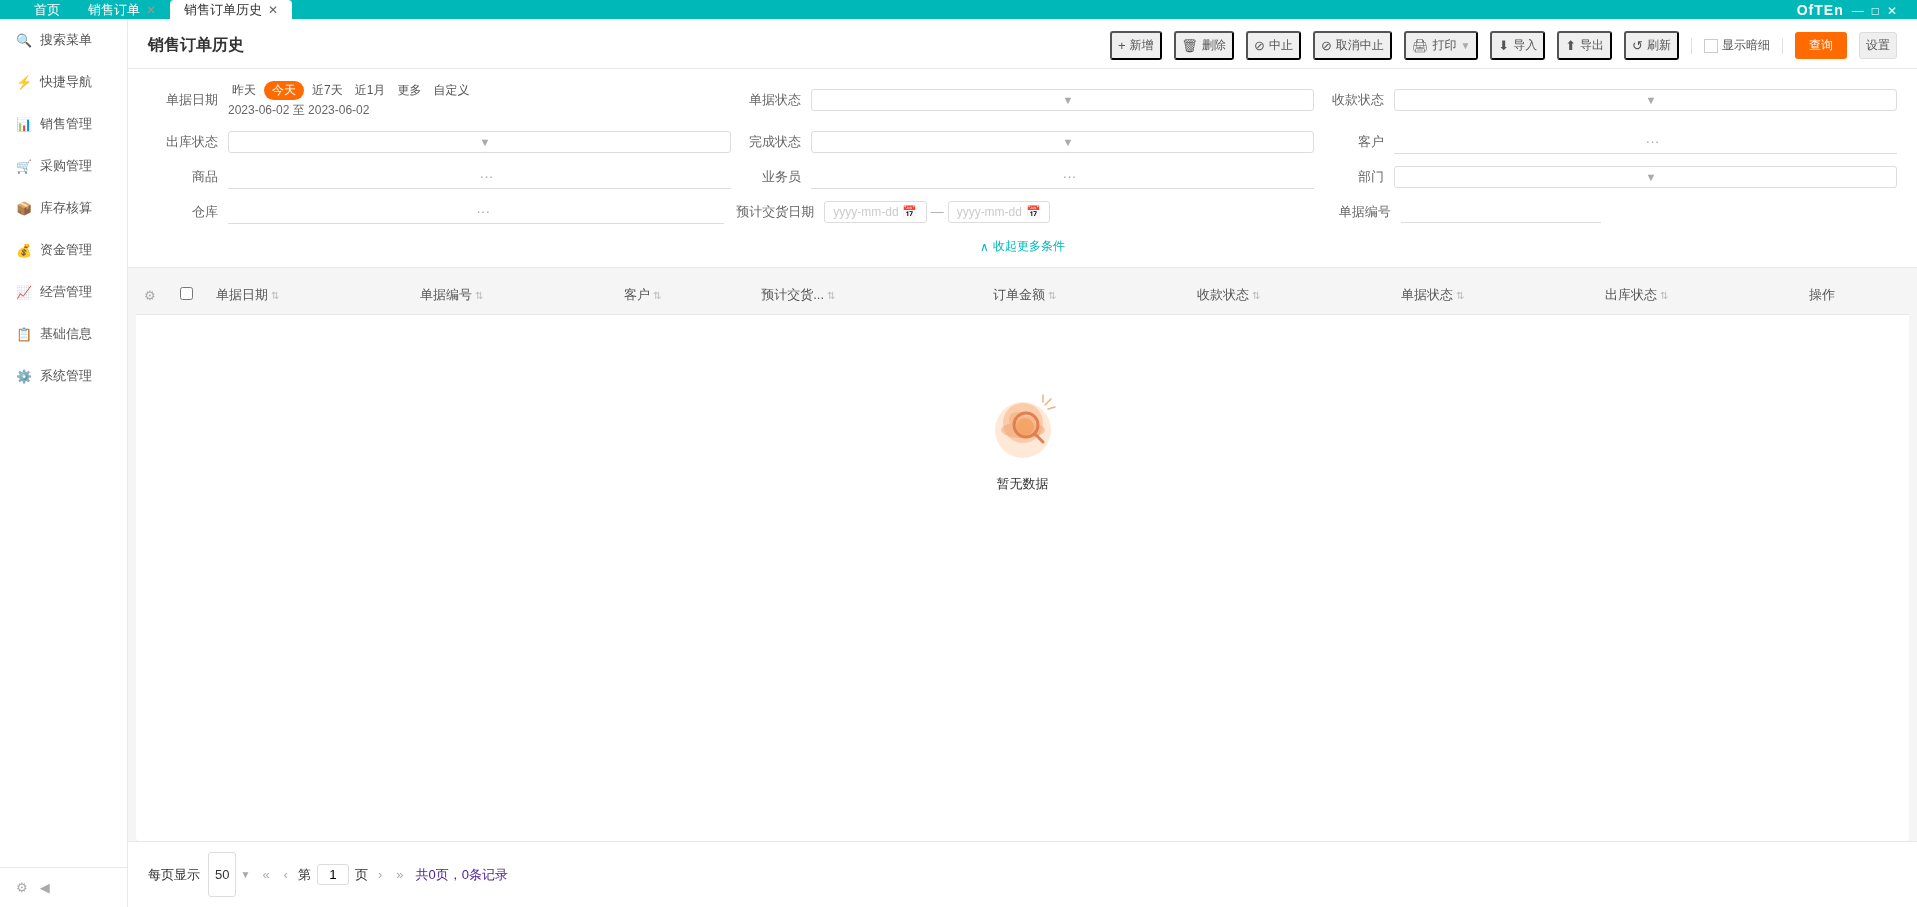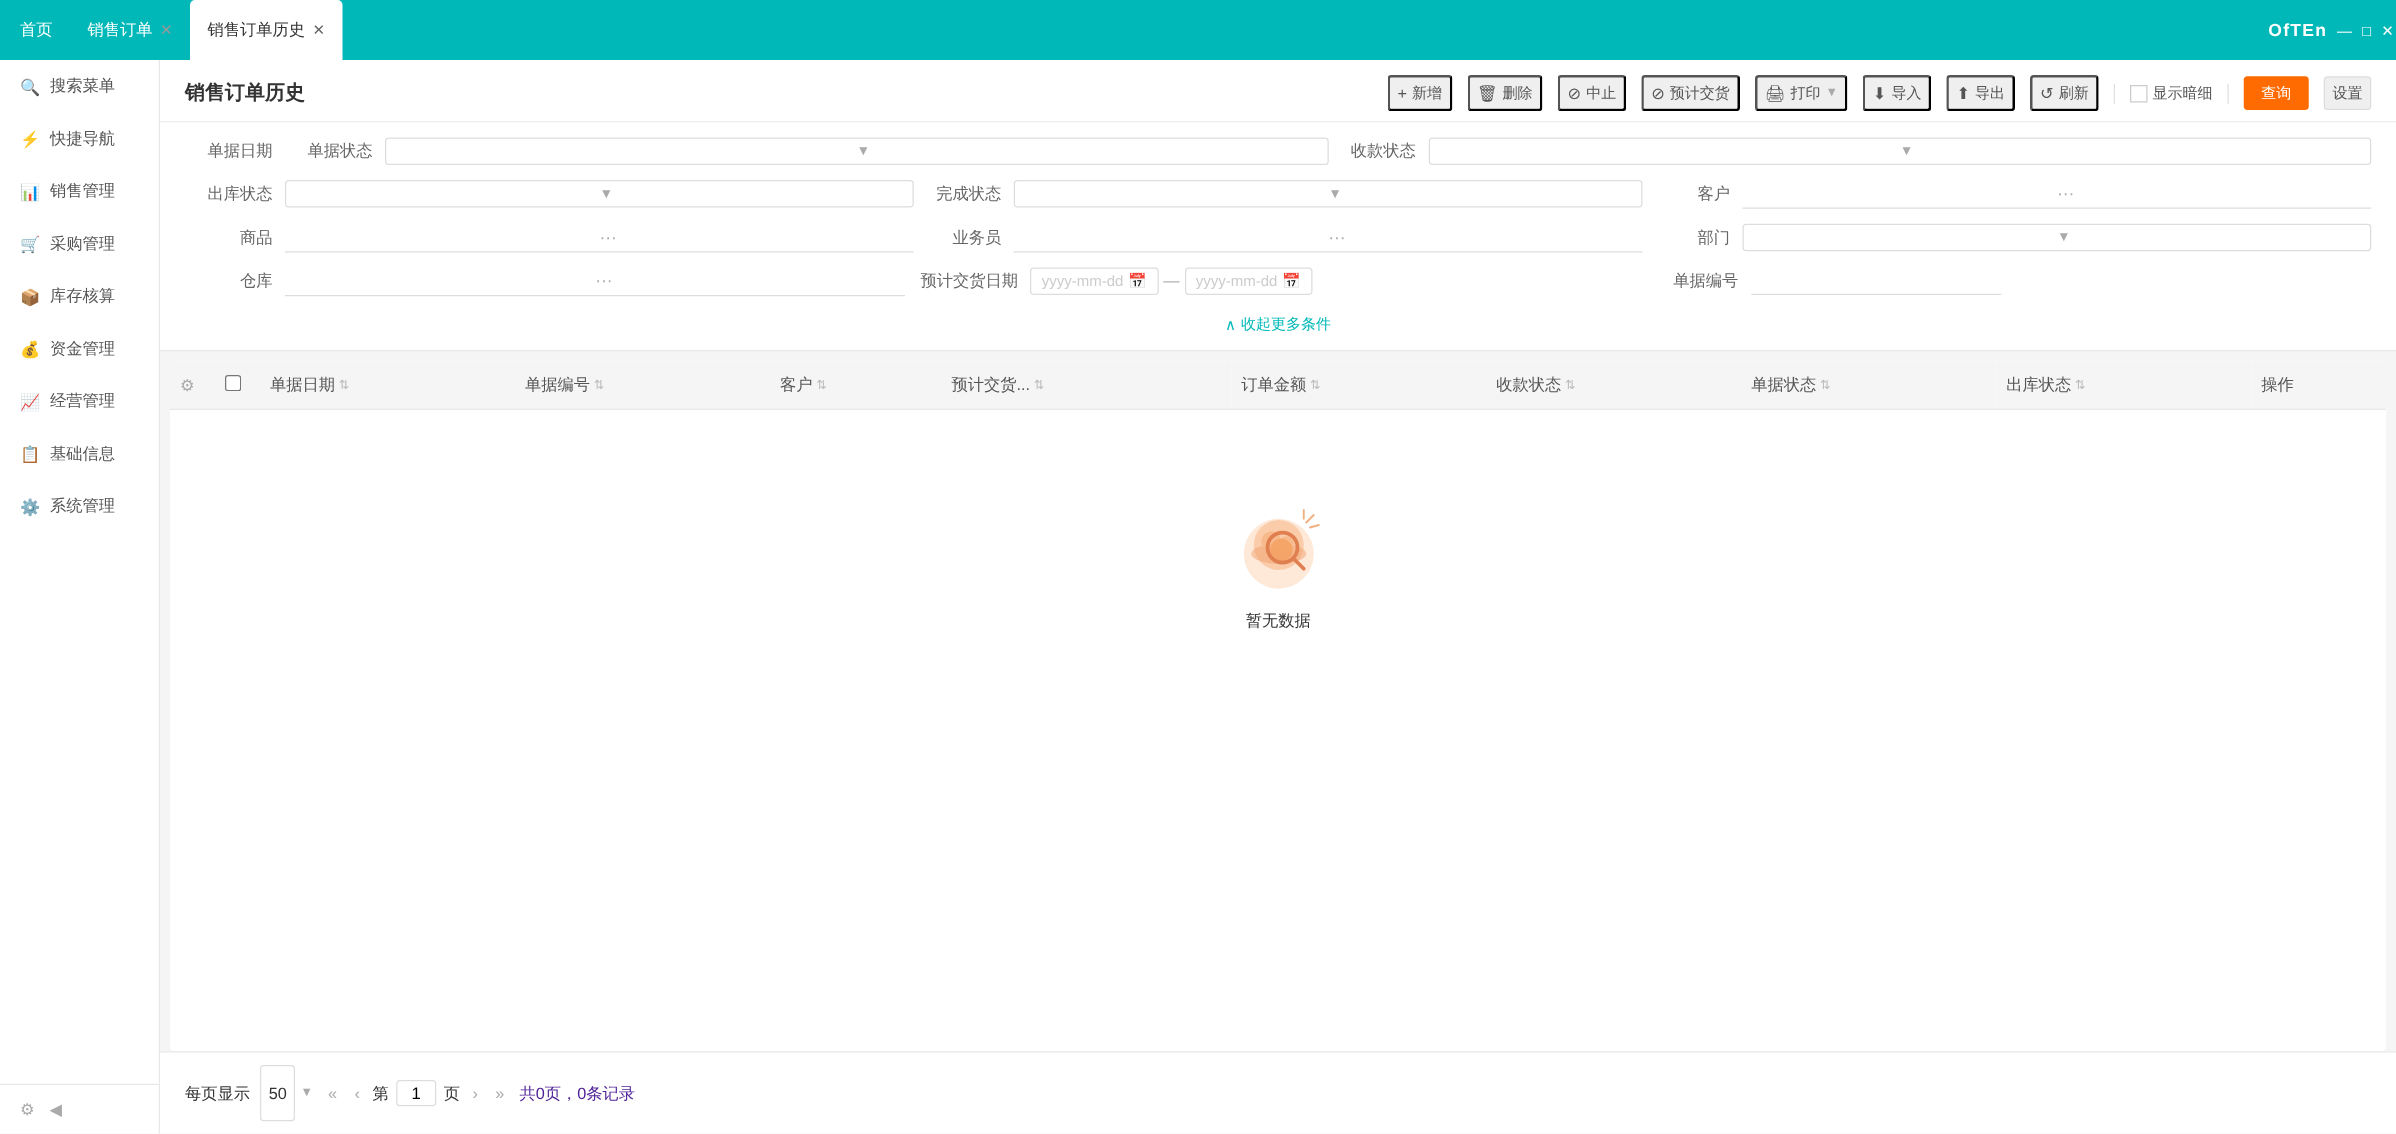--- a/index.html
+++ b/index.html
@@ -1,19 +1,19 @@
 <!DOCTYPE html>
 <html><head>
   <meta charset="utf-8">
   <style>
     * { box-sizing: border-box; margin: 0; padding: 0; }
     body { font-family: 'Microsoft YaHei', Arial, sans-serif; font-size: 13px; background: #f5f5f5; color: #333; display: flex; flex-direction: column; height: 100vh; overflow: hidden; }
 
     
-    .top-bar { background: #00b8b8; height: 48px; display: flex; align-items: center; justify-content: space-between; padding: 0 2px; flex-shrink: 0; }
+    .top-bar { background: #00b8b8; height: 19px; display: flex; align-items: center; justify-content: space-between; padding: 0 20px; flex-shrink: 0; }
     .top-tabs { display: flex; align-items: center; height: 100%; }
     .top-tab { display: flex; align-items: center; padding: 0 14px; height: 100%; color: #fff; font-size: 13px; cursor: pointer; position: relative; }
     .top-tab.active { background: #fff; color: #333; border-radius: 4px 4px 0 0; }
     .top-tab .close-btn { margin-left: 6px; font-size: 12px; color: #999; cursor: pointer; }
     .top-tab.active .close-btn { color: #666; }
     .top-bar-right { display: flex; align-items: flex-end; gap: 8px; color: #fff; font-size: 12px; }
     .brand-text { font-size: 14px; font-weight: bold; letter-spacing: 1px; }
 
     
     .main-layout { display: flex; flex: 1; overflow: hidden; }
@@ -165,21 +165,21 @@
         <button class="toolbar-btn">
           <span class="t-icon">🗑</span>
           <span>删除</span>
         </button>
         <button class="toolbar-btn">
           <span class="t-icon">⊘</span>
           <span>中止</span>
         </button>
         <button class="toolbar-btn">
           <span class="t-icon">⊘</span>
-          <span>预计交货</span>
+          <span>取消中止</span>
         </button>
         <button class="toolbar-btn">
           <span class="t-icon">🖨</span>
           <span>打印</span>
           <span style="font-size:10px;color:#aaa;">▼</span>
         </button>
         <button class="toolbar-btn">
           <span class="t-icon">⬇</span>
           <span>导入</span>
         </button>
@@ -203,20 +203,31 @@
         <button class="toolbar-btn" style="border:1px solid #ddd;border-radius:3px;">
           <span>设置</span>
         </button>
       </div>
     </div>
 
     <div class="filter-area">
 
       <div class="filter-row">
         <span class="filter-label">单据日期</span>
+        <div style="flex:1;display:flex;align-items:flex-start;flex-direction:column;">
+          <div class="date-quick">
+            <span class="date-btn">昨天</span>
+            <span class="date-btn active">今天</span>
+            <span class="date-btn">近7天</span>
+            <span class="date-btn">近1月</span>
+            <span class="date-btn">更多</span>
+            <span class="date-btn">自定义</span>
+          </div>
+          <div class="date-range">2023-06-02 至 2023-06-02</div>
+        </div>
         <span class="filter-label">单据状态</span>
         <div style="flex:1;">
           <div class="filter-select">
             <span></span>
             <span class="arrow">▼</span>
           </div>
         </div>
         <span class="filter-label">收款状态</span>
         <div style="flex:1;">
           <div class="filter-select">

